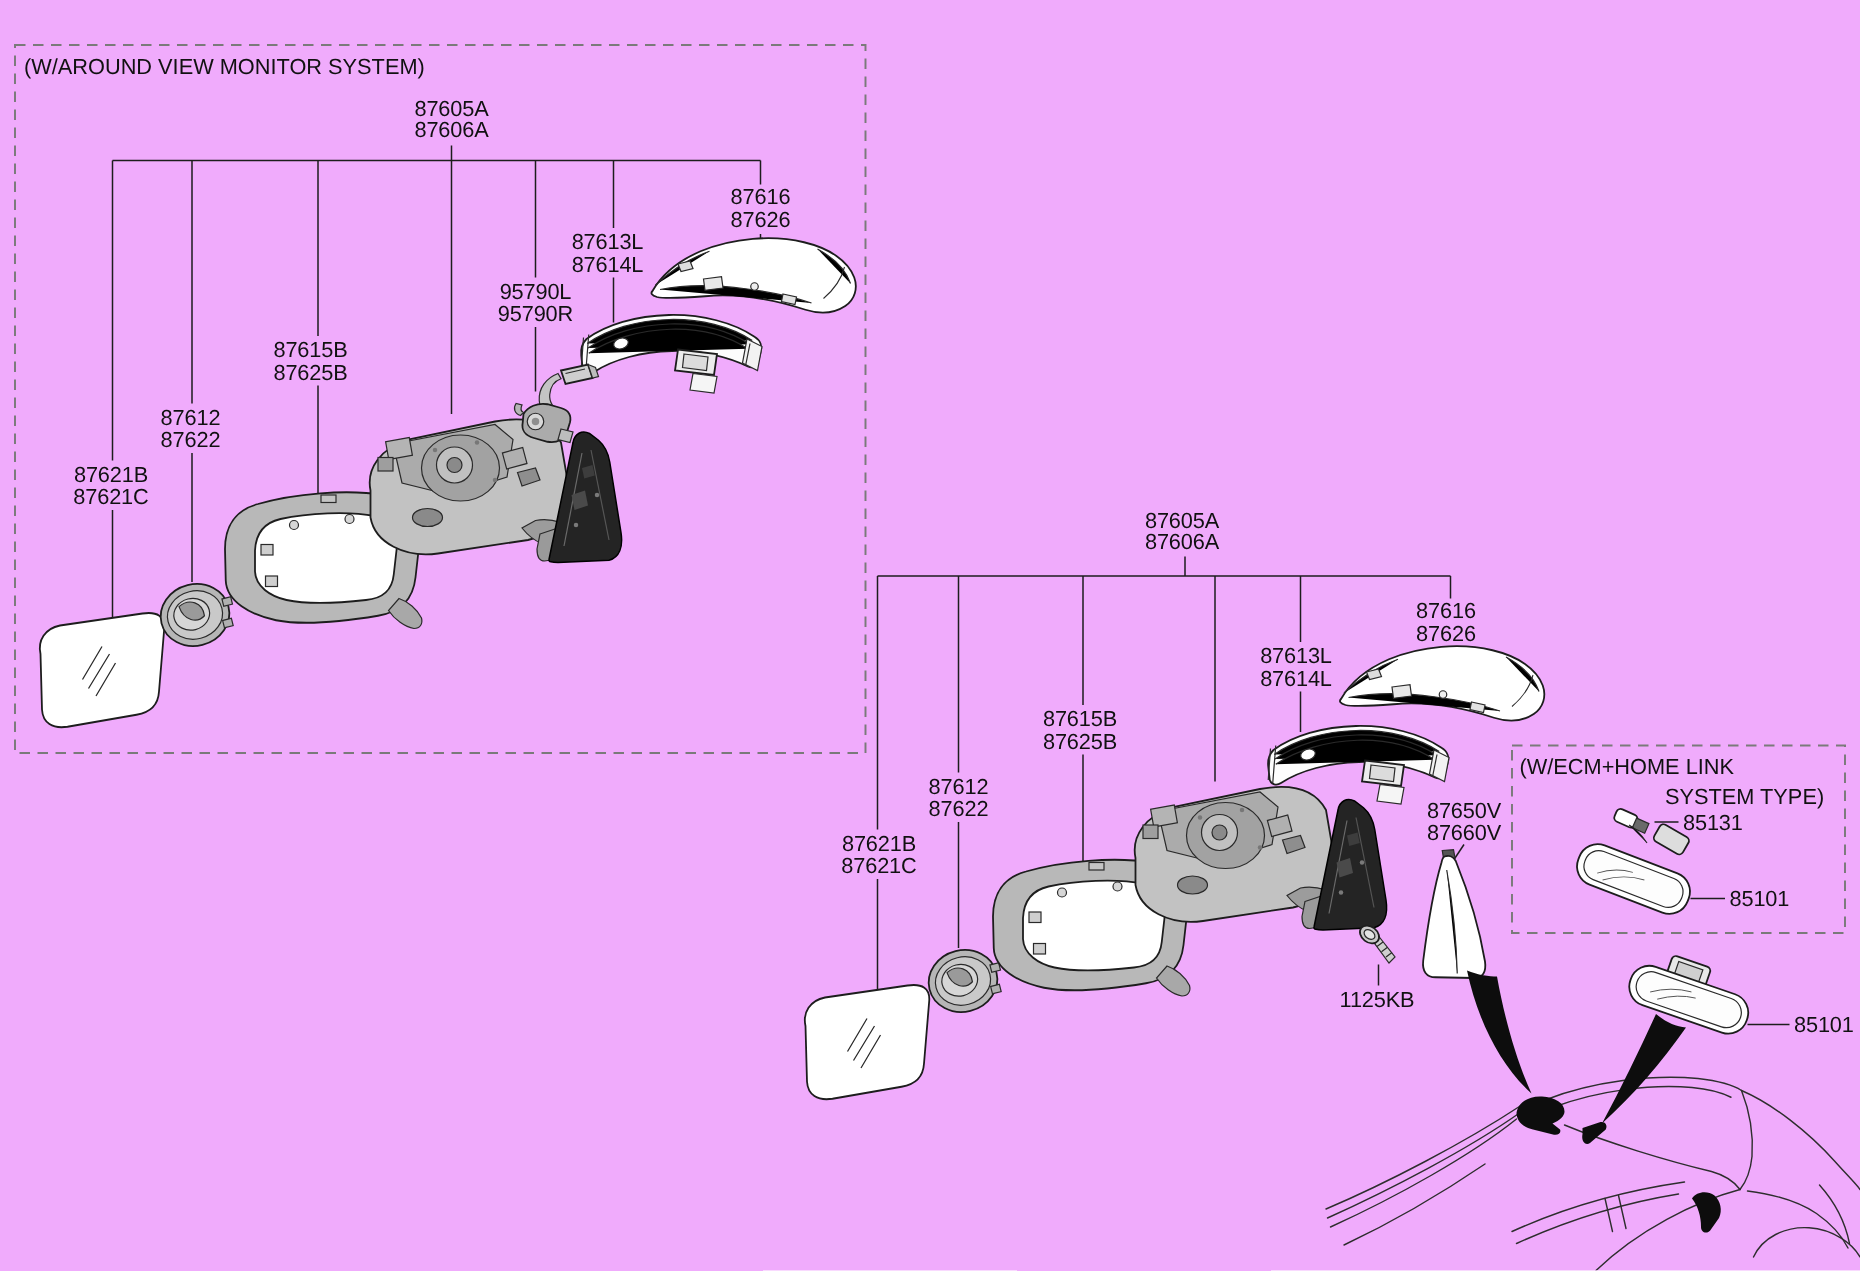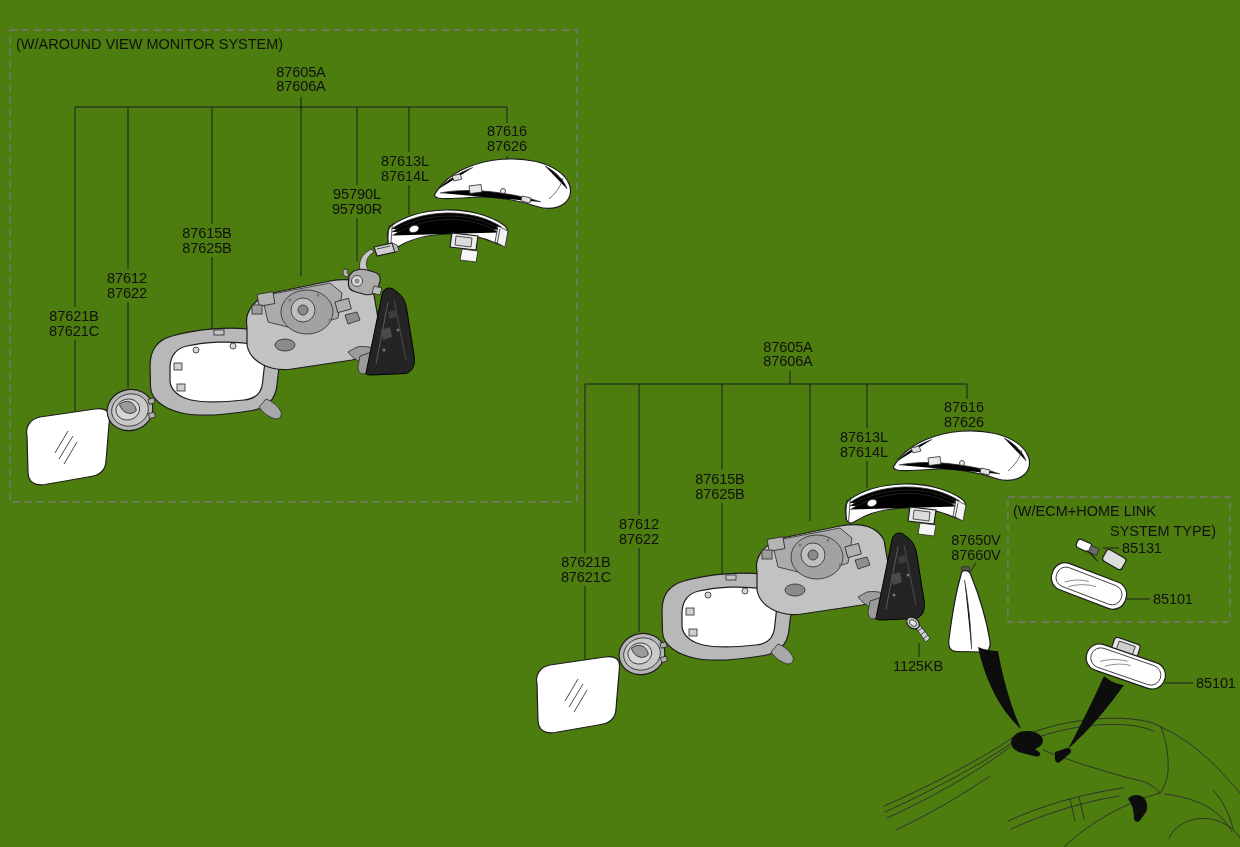--- a/index.html
+++ b/index.html
@@ -1,16 +1,16 @@
 <!DOCTYPE html>
 <html><head>
 <meta charset="utf-8">
 <style>
   html,body{margin:0;padding:0;background:#fff;}
-  .canvas{position:relative;width:1240px;height:847px;background:#4d7c0f;overflow:hidden;}
+  .canvas{position:relative;width:1240px;height:847px;background:#f0abfc;overflow:hidden;}
   svg{display:block;}
   .lbl{font-family:"Liberation Sans","DejaVu Sans",sans-serif;font-size:14.5px;fill:#111;letter-spacing:-0.1px;}
   .ttl{font-family:"Liberation Sans","DejaVu Sans",sans-serif;font-size:14.5px;fill:#111;}
   .ln{stroke:#1d1d1d;stroke-width:1;fill:none;}
   .thin{stroke:#2a2a2a;stroke-width:.85;fill:none;}
   .dashbox{fill:none;stroke:#7a7a7a;stroke-width:1.3;stroke-dasharray:7 5;}
   .outl{stroke:#1d1d1d;stroke-width:1.2;}
   .det{stroke:#2a2a2a;stroke-width:.8;}
   .blk{fill:#0d0d0d;stroke:none;}
   .carln{stroke:#2e2e2e;stroke-width:.95;fill:none;stroke-linecap:round;}

